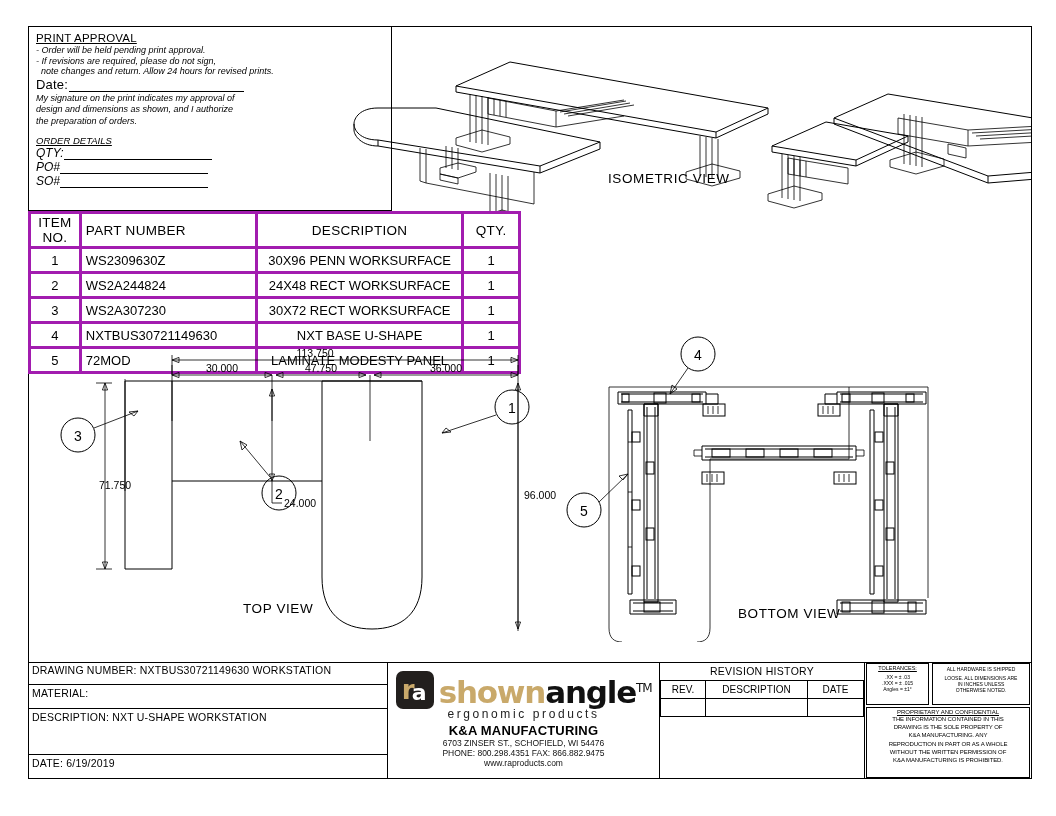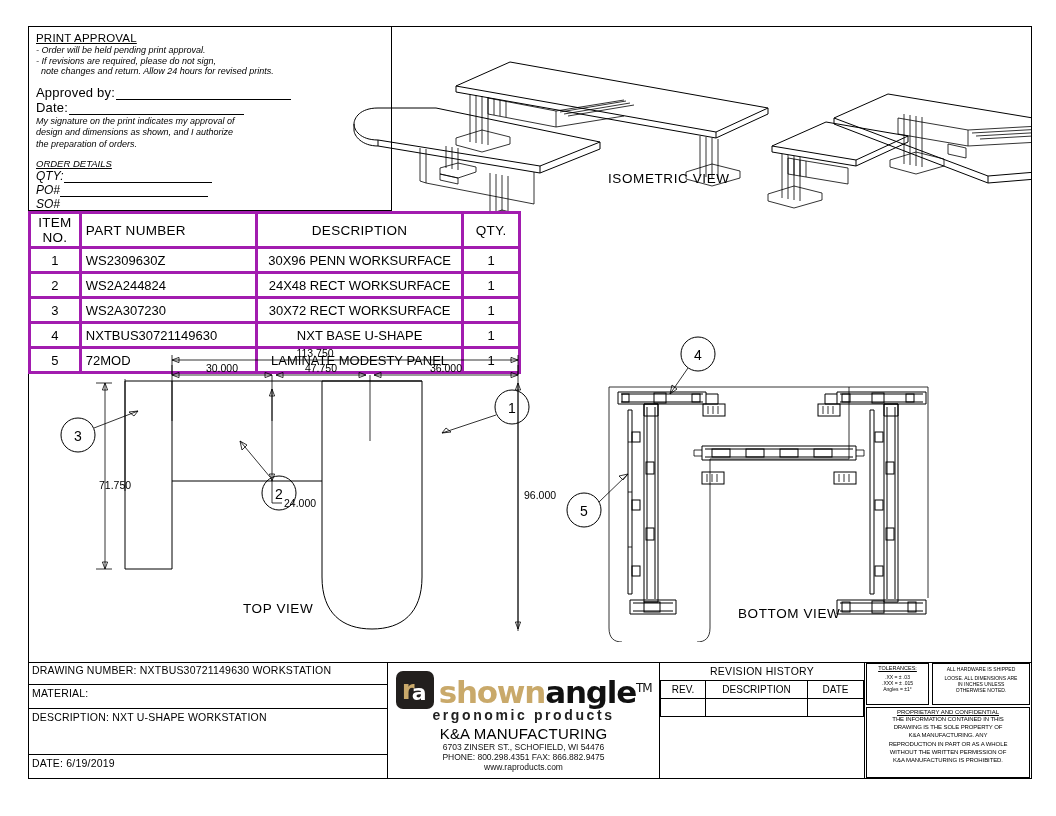--- a/index.html
+++ b/index.html
@@ -50,22 +50,22 @@
   #revCell{left:660px;top:662px;width:205px;height:117px;border-right:1.5px solid #000;}
   #tolCell{left:865px;top:662px;width:167px;height:117px;}
 
   .logoMark{display:inline-block;width:38px;height:38px;background:#221f1d;border-radius:7px;position:relative;vertical-align:middle;margin-right:5px;}
   .logoMark .r{position:absolute;left:6px;top:8px;width:9px;height:22px;color:#c9a96a;font-size:26px;line-height:22px;font-family:"DejaVu Sans",sans-serif;font-weight:bold;}
   .logoMark .a{position:absolute;left:16px;top:13px;color:#fff;font-size:22px;line-height:18px;font-family:"DejaVu Sans",sans-serif;font-weight:bold;}
   .wordmark{display:inline-block;vertical-align:middle;font-size:31px;font-weight:bold;letter-spacing:-1.2px;line-height:34px;font-family:"DejaVu Sans",sans-serif;}
   .wm-right{color:#c9a96a;}
   .wm-angle{color:#111;}
   .wm-tm{font-size:12px;vertical-align:super;color:#111;font-weight:normal;}
-  .tagline{font-size:14px;letter-spacing:2.6px;color:#222;margin-top:-2px;font-weight:bold;}
-  .company{font-size:15px;font-weight:normal;letter-spacing:.2px;margin-top:2px;}
+  .tagline{font-size:12px;letter-spacing:2.6px;color:#222;margin-top:-2px;}
+  .company{font-size:13px;font-weight:bold;letter-spacing:.2px;margin-top:2px;}
   .addr{font-size:8.5px;line-height:10px;color:#111;}
 
   #revCell .rtitle{font-size:10.5px;text-align:center;border-bottom:1px solid #000;padding:3px 0 3px 0;letter-spacing:.3px;}
   #revCell table{border-collapse:collapse;width:100%;}
   #revCell td{border:1px solid #000;border-top:none;font-size:10px;text-align:center;height:17px;padding:0;}
   #revCell td.rv{width:44px;}
   #revCell td.dt{width:55px;}
 
   .tolbox{position:absolute;border:1px solid #000;font-size:5px;line-height:6px;text-align:center;padding:1px;box-sizing:border-box;}
   #tolA{left:1px;top:1px;width:63px;height:42px;}
@@ -87,24 +87,20 @@
 <div id="sheet">
 
   <div class="frame abs"></div>
 
   <div class="abs" id="approval">
     <div class="ttl">PRINT APPROVAL</div>
     <div class="bul">- Order will be held pending print approval.</div>
     <div class="bul">- If revisions are required, please do not sign,</div>
     <div class="bul ind">note changes and return.  Allow 24 hours for revised prints.</div>
 
-    <div class="sigrow" style="margin-top:8px;">
-      <span class="lbl">Approved by:</span>
-      <span class="rule"></span>
-    </div>
     <div class="sigrow">
       <span class="lbl">Date:</span>
       <span class="rule"></span>
     </div>
 
     <div class="note">My signature on the print indicates my approval of</div>
     <div class="note">design and dimensions as shown, and I authorize</div>
     <div class="note">the preparation of orders.</div>
 
     <div class="od">ORDER DETAILS</div>

